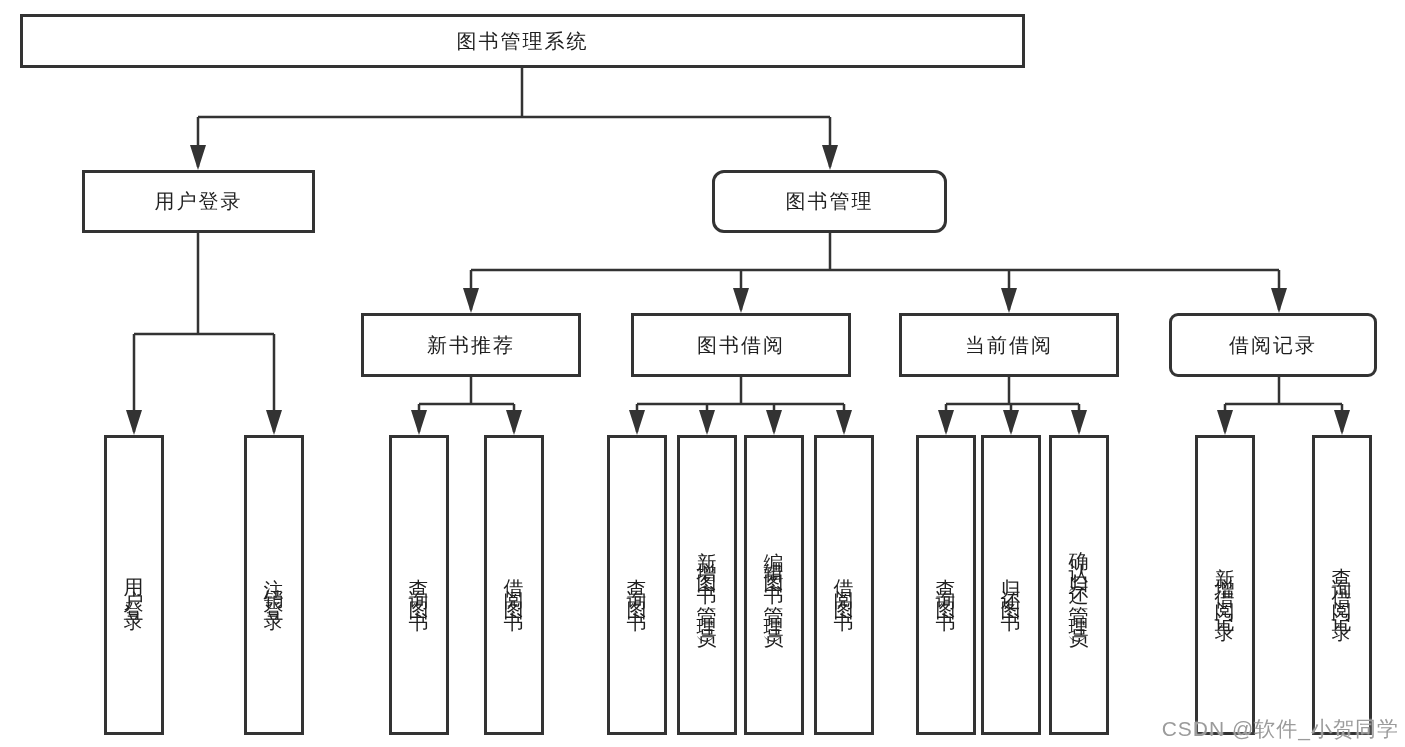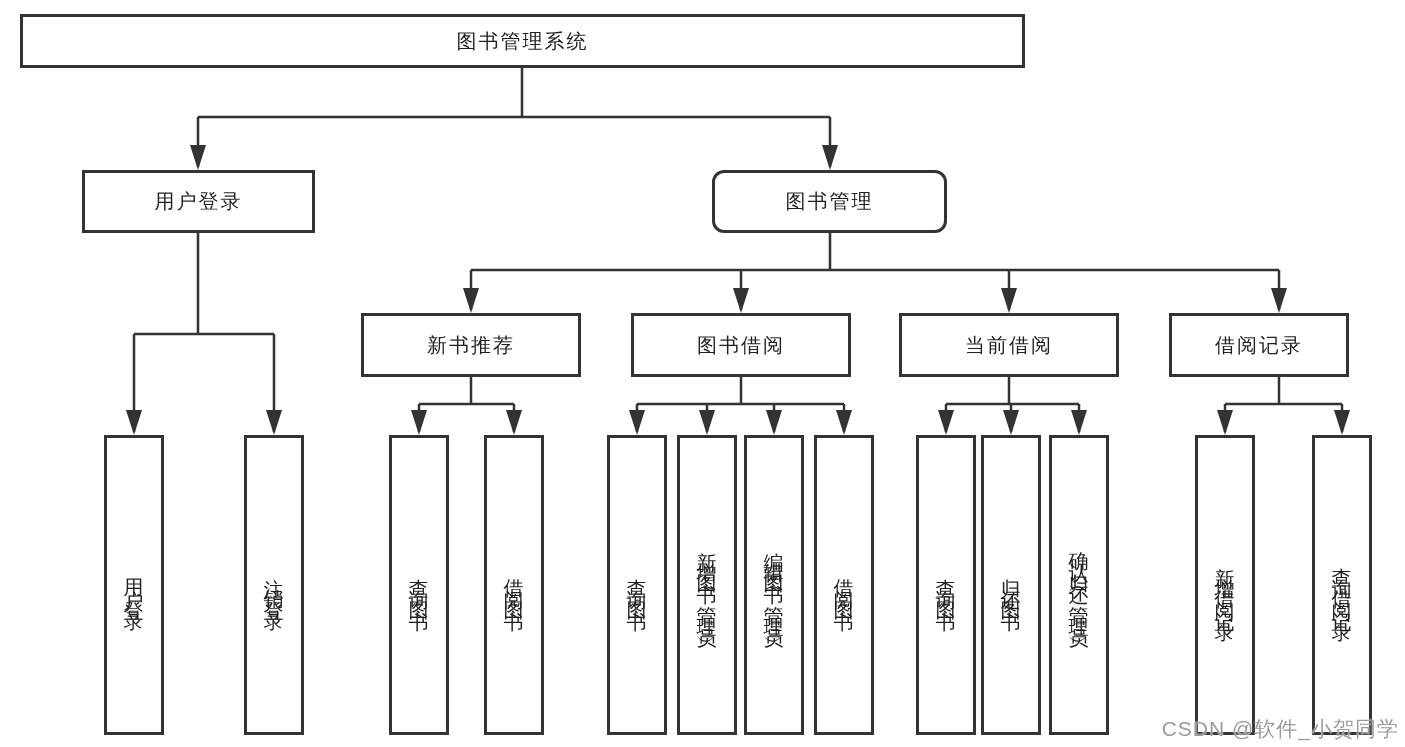--- a/index.html
+++ b/index.html
@@ -108,21 +108,21 @@
 
   <div class="box" style="left:361px; top:313px; width:220px; height:64px;">
     <span>新书推荐</span>
   </div>
   <div class="box" style="left:899px; top:313px; width:220px; height:64px;">
     <span>当前借阅</span>
   </div>
   <div class="box" style="left:631px; top:313px; width:220px; height:64px;">
     <span>图书借阅</span>
   </div>
-  <div class="box" style="left:1169px; top:313px; width:180px; height:64px;">
+  <div class="box" style="left:1169px; top:313px; width:208px; height:64px;border-radius:9px;">
     <span>借阅记录</span>
   </div>
 
   <div class="box leaf" style="left:104px; top:435px; width:60px; height:300px;">
     <span class="vtext">用户登录</span>
   </div>
   <div class="box leaf" style="left:244px; top:435px; width:60px; height:300px;">
     <span class="vtext">注销登录</span>
   </div>
 

